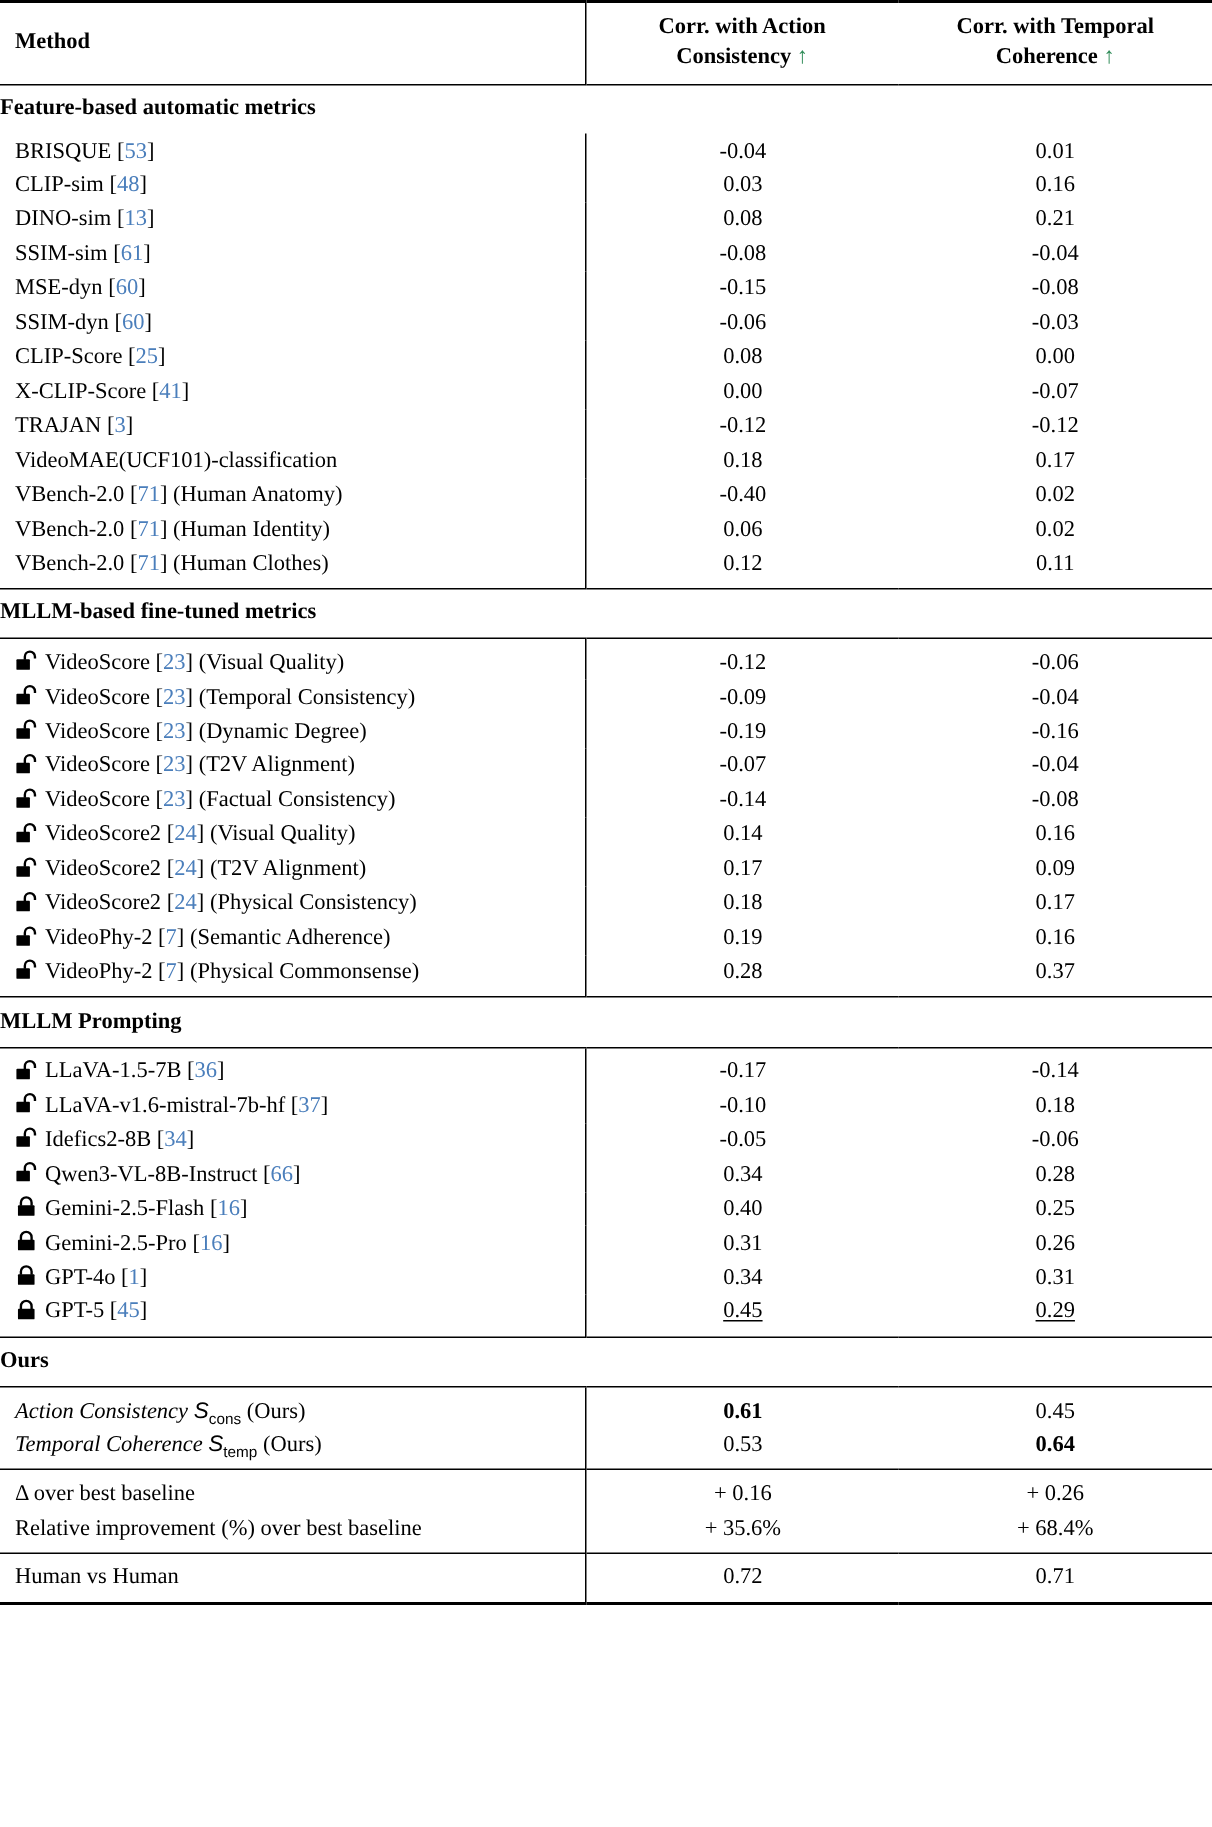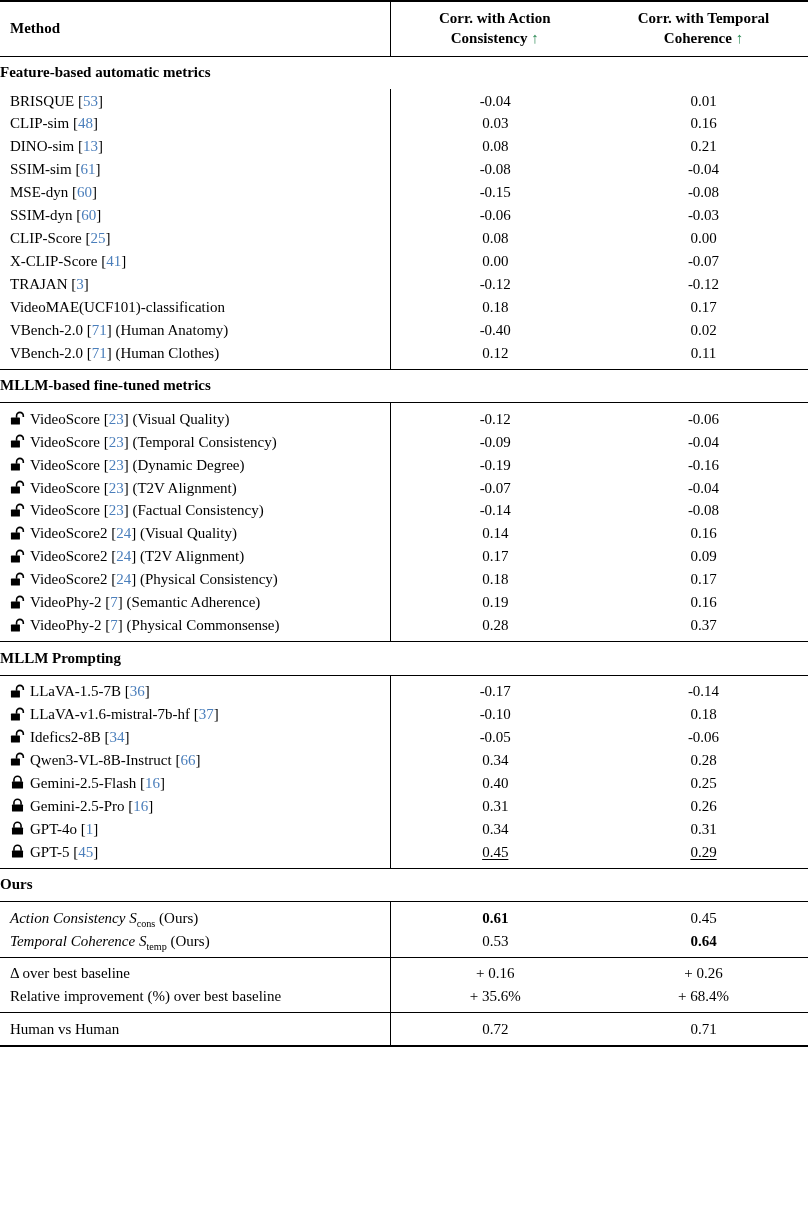--- a/index.html
+++ b/index.html
@@ -88,21 +88,21 @@
   
   tr.block-first td { padding-top: 5.5px; }
   tr.block-last  td { padding-bottom: 5.5px; margin-left: 48px; }
   tr.single td { padding-top: 5.5px; padding-bottom: 5.5px; }
 
   .cite { color: #4a7ebb; }
   .arrow-up { color: #2e8b57; font-weight: normal; }
   .bold { font-weight: bold; }
   .uline { text-decoration: underline; text-underline-offset: 2.2px; }
   .ital { font-style: italic; }
-  .mathvar { font-style: italic; font-family: Liberation Serif, serif; }
+  .mathvar { font-style: italic; font-family: Liberation Sans, sans-serif; }
   sub { font-size: 0.68em; font-style: normal; line-height: 0; }
 
   
   .lock {
     display: inline-block;
     width: 15px;
     height: 15px;
     vertical-align: -2.5px;
     margin-right: 5px;
   }
@@ -175,20 +175,25 @@
         <tr class="">
           <td class="m"><span>VideoMAE(UCF101)-classification</span></td>
           <td class="v first vrule"><span class="">0.18</span></td>
           <td class="v"><span class="">0.17</span></td>
         </tr>
         <tr class="">
           <td class="m"><span>VBench-2.0</span> [<span class="cite">71</span>] <span>(Human Anatomy)</span></td>
           <td class="v first vrule"><span class="">-0.40</span></td>
           <td class="v"><span class="">0.02</span></td>
         </tr>
+        <tr class="">
+          <td class="m"><span>VBench-2.0</span> [<span class="cite">71</span>] <span>(Human Identity)</span></td>
+          <td class="v first vrule"><span class="">0.06</span></td>
+          <td class="v"><span class="">0.02</span></td>
+        </tr>
         <tr class="block-last">
           <td class="m"><span>VBench-2.0</span> [<span class="cite">71</span>] <span>(Human Clothes)</span></td>
           <td class="v first vrule"><span class="">0.12</span></td>
           <td class="v"><span class="">0.11</span></td>
         </tr>
         <tr class="midrule">
           <td class="section" colspan="3">MLLM-based fine-tuned metrics</td>
         </tr>
         <tr class="midrule block-first">
           <td class="m"><span class="lock"><svg viewBox="0 0 16 16" width="15" height="15" aria-hidden="true">

